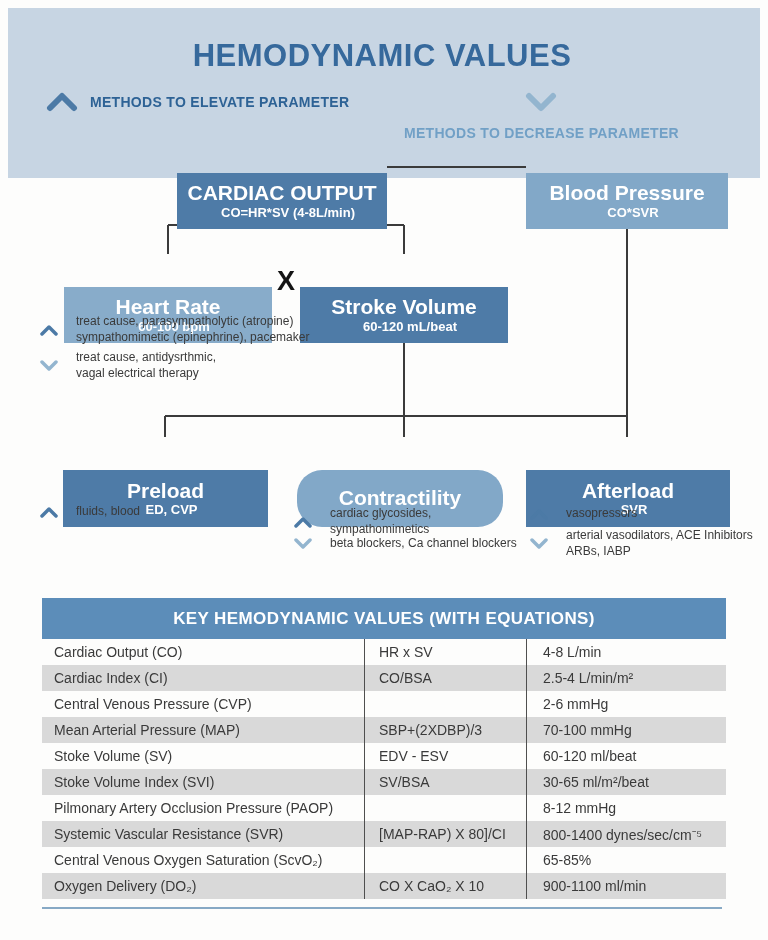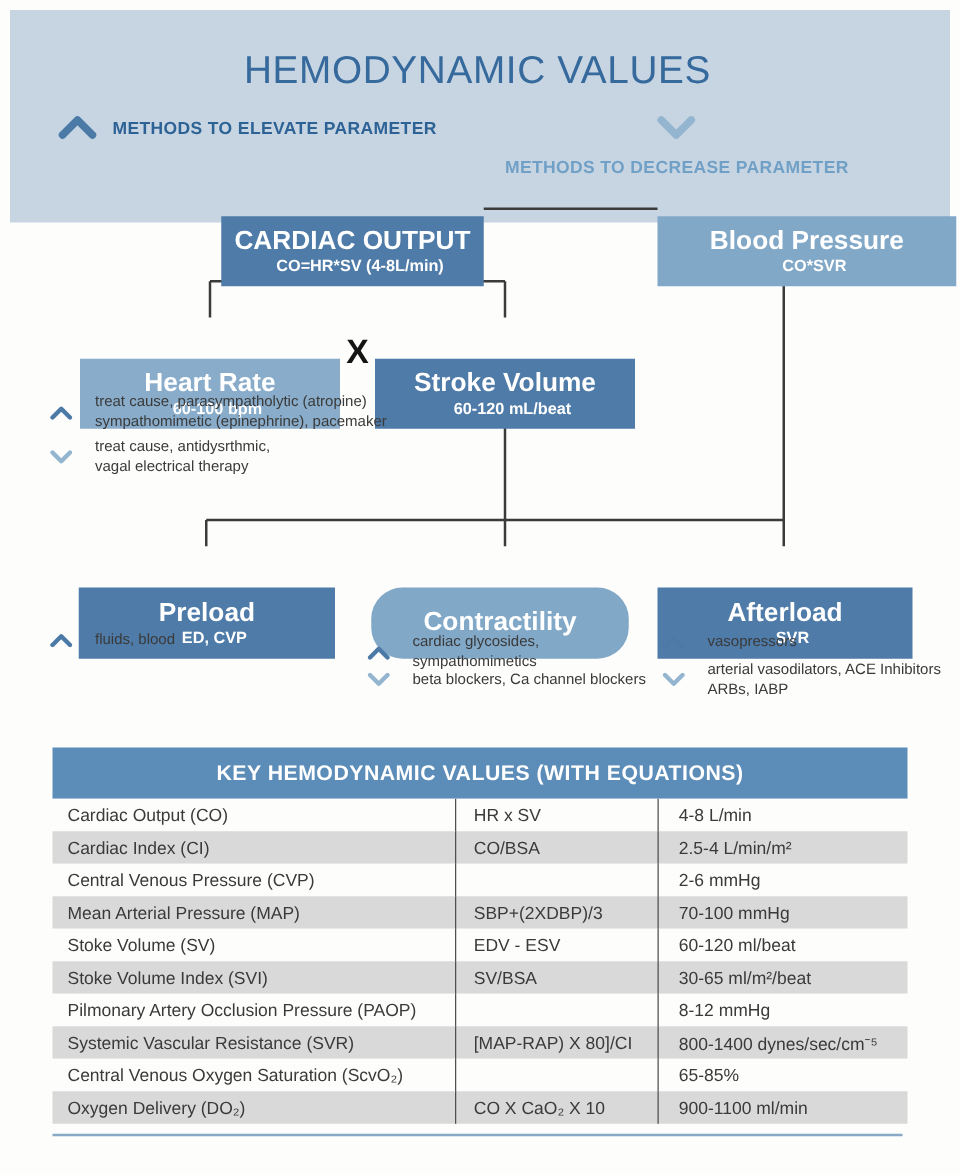--- a/index.html
+++ b/index.html
@@ -2,21 +2,21 @@
 <html><head>
 <meta charset="utf-8">
 <style>
   html,body{margin:0;padding:0;background:#fdfdfc;}
   .page{position:relative;width:768px;height:940px;background:#fdfdfc;overflow:hidden;
         font-family:"Liberation Sans",sans-serif;}
 
   .header-band{position:absolute;left:8px;top:8px;width:752px;height:170px;background:#c7d5e3;}
 
   .title{position:absolute;left:0;top:38px;width:764px;margin:0;text-align:center;
-         font-size:31px;font-weight:normal;letter-spacing:0.5px;color:#36699c;}
+         font-size:31px;font-weight:bold;letter-spacing:0.5px;color:#36699c;}
 
   .legend-item{position:absolute;display:flex;align-items:center;gap:12px;}
   .legend-label{font-size:14px;font-weight:bold;letter-spacing:0.3px;}
   .legend-item.elevate .legend-label{color:#2d6295;}
   .legend-item.decrease .legend-label{color:#71a0c6;}
 
   .connectors{position:absolute;left:0;top:0;width:768px;height:940px;pointer-events:none;}
 
   .fbox{position:absolute;color:#fff;text-align:center;display:flex;flex-direction:column;
         justify-content:center;line-height:1.15;margin-top:33px;}
@@ -79,21 +79,21 @@
       <path d="M165 416 H627"></path>
       <path d="M165 416 V437"></path>
     </g>
   </svg>
 
   <div class="fbox dark" style="left:177px;top:140px;width:210px;height:56px;">
     <div class="t1">CARDIAC OUTPUT</div>
     <div class="t2">CO=HR*SV (4-8L/min)</div>
   </div>
 
-  <div class="fbox light" style="left:526px;top:140px;width:239px;height:56px;">
+  <div class="fbox light" style="left:526px;top:140px;width:202px;height:56px;">
     <div class="t1">Blood Pressure</div>
     <div class="t2">CO*SVR</div>
   </div>
 
   <div class="fbox light" style="left:64px;top:254px;width:208px;height:56px;background:#88acca;">
     <div class="t1">Heart Rate</div>
     <div class="t2">60-100 bpm</div>
   </div>
 
   <div class="x-sign" style="left:274px;top:266px;width:24px;text-align:center;">X</div>

